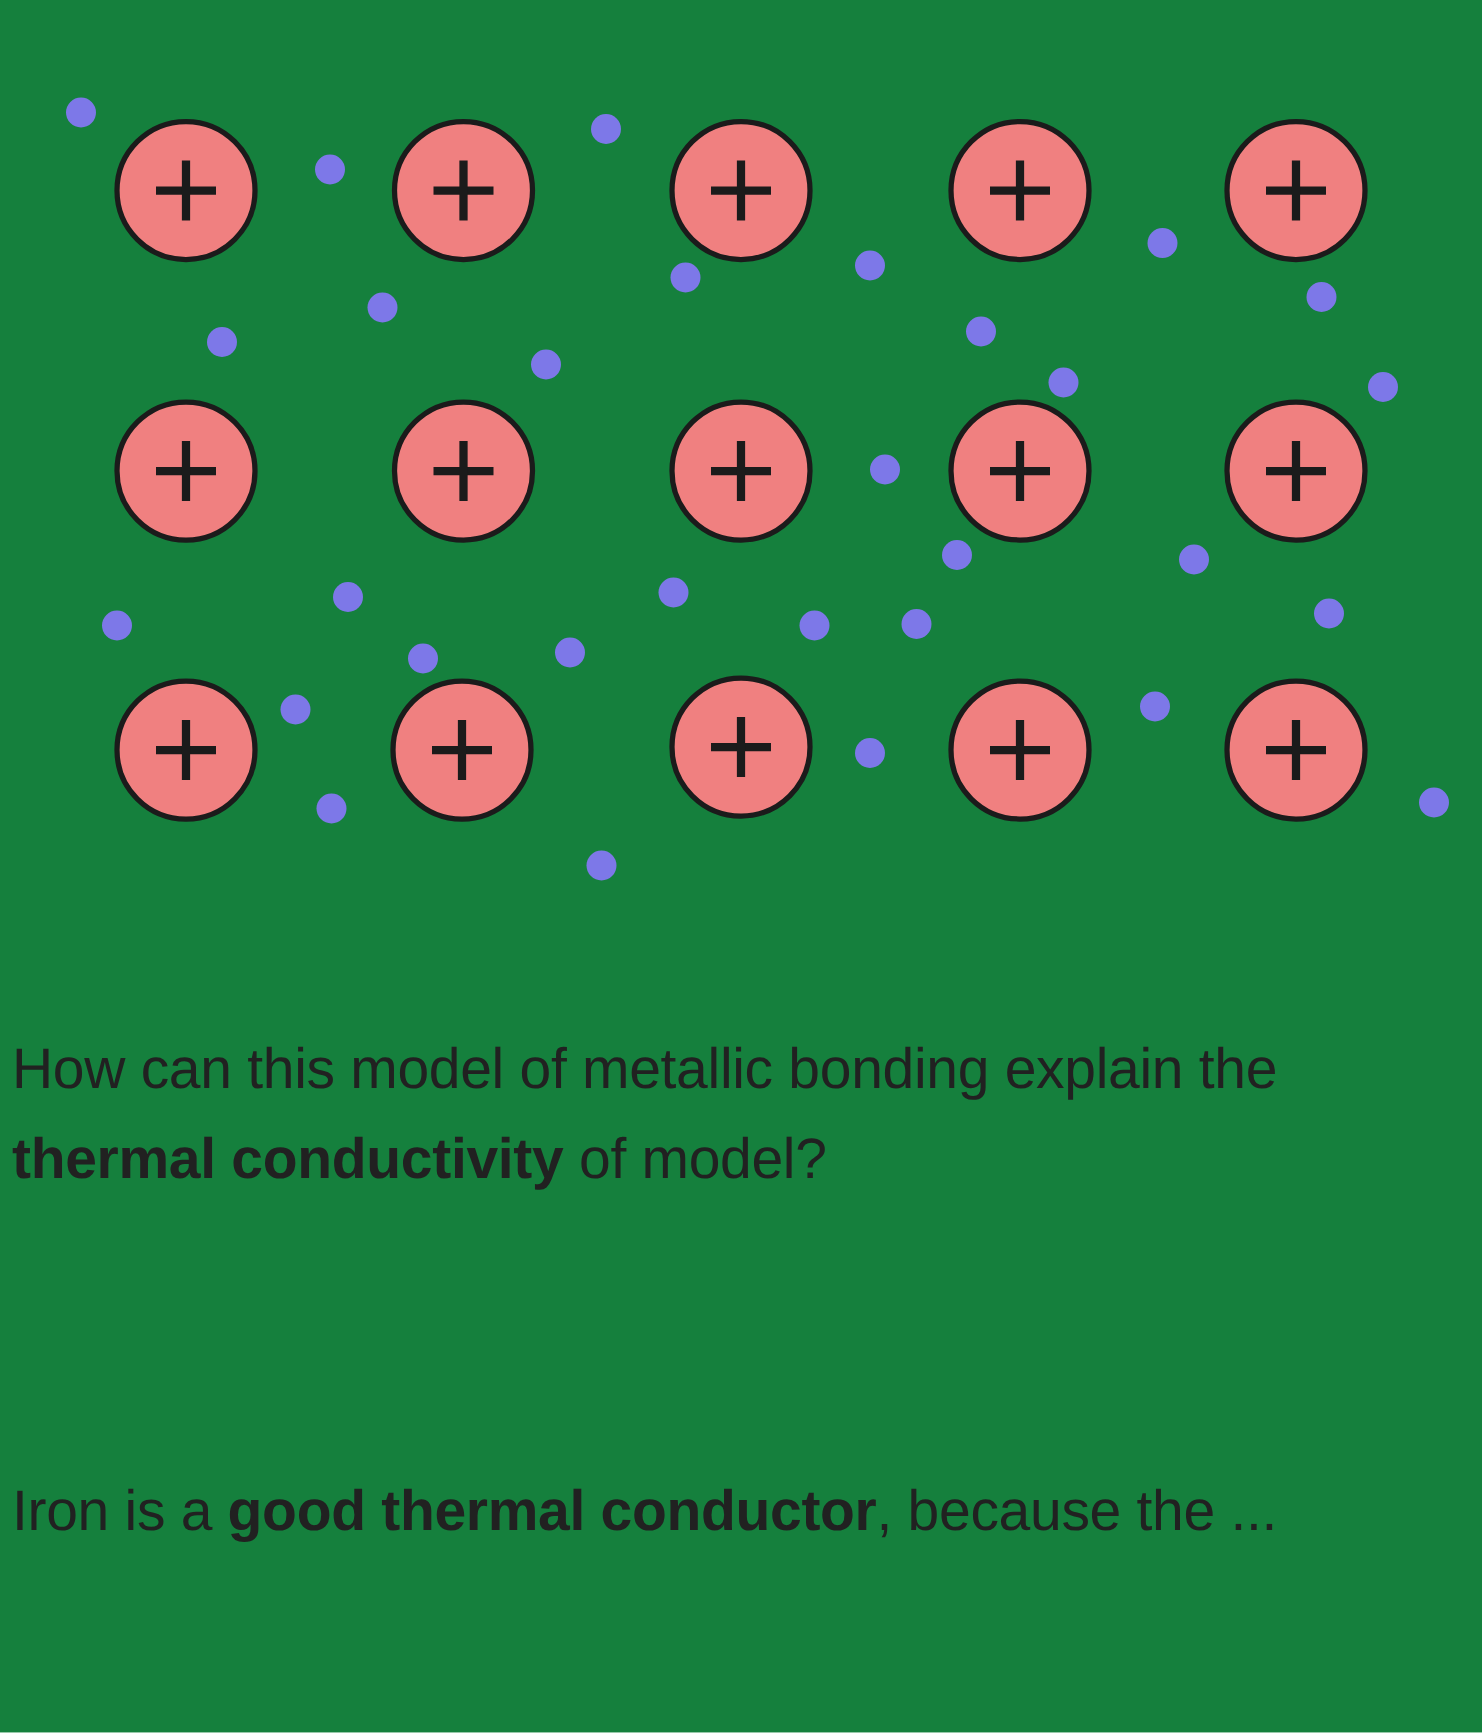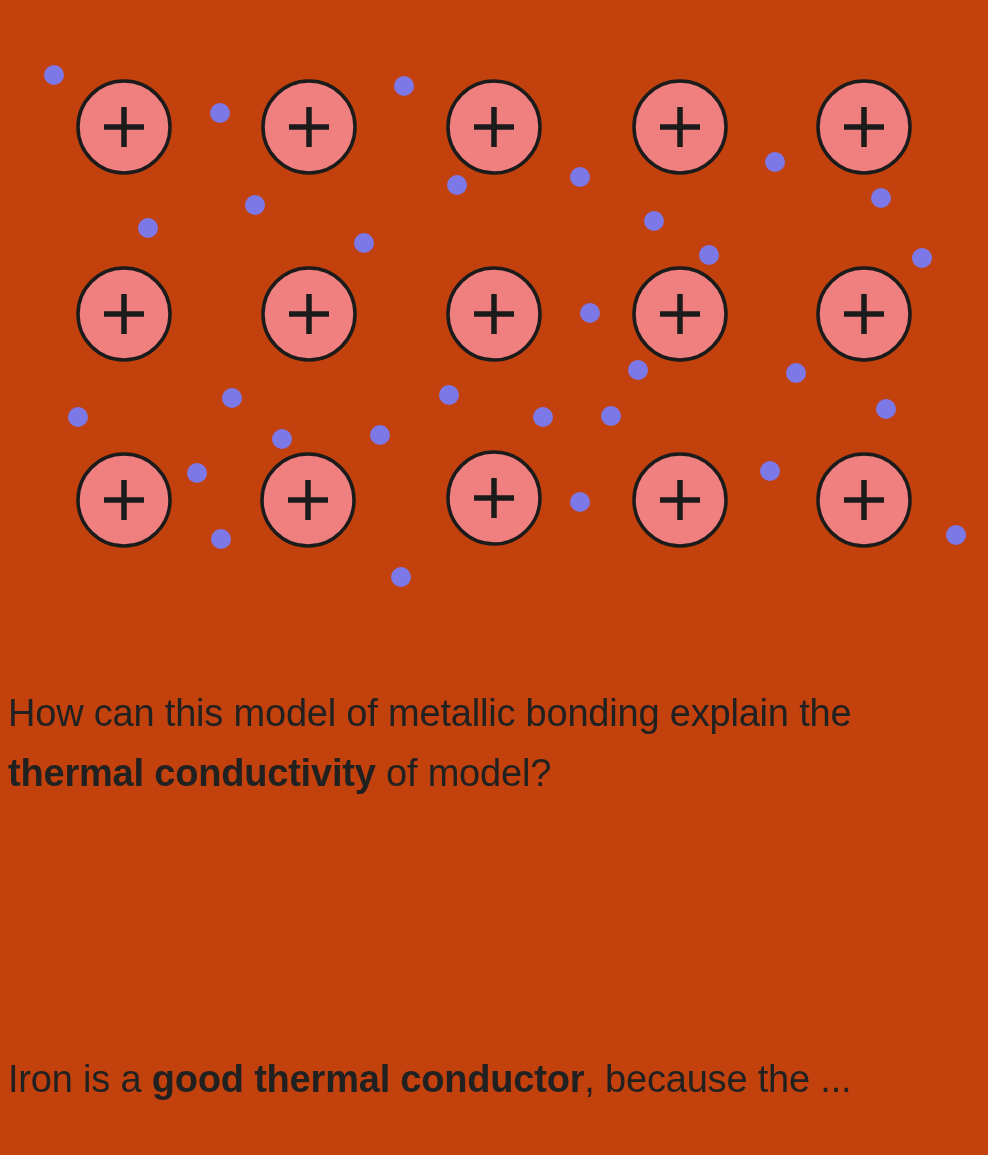--- a/index.html
+++ b/index.html
@@ -1,21 +1,21 @@
 <!DOCTYPE html>
 <html><head>
 <meta charset="utf-8">
 <style>
   * { box-sizing: border-box; }
   html, body { margin: 0; padding: 0; background: #ffffff; }
   .page {
     position: relative;
     width: 988px;
     height: 1155px;
-    background: #c2410c;
+    background: #15803d;
     font-family: "Liberation Sans", "DejaVu Sans", sans-serif;
     color: #212121;
     overflow: hidden;
   }
   .diagram-svg {
     position: absolute;
     left: 0;
     top: 0;
     width: 988px;
     height: 660px;
@@ -39,21 +39,21 @@
     margin: 0;
     font-size: 40px;
     line-height: 60px;
     font-weight: bold;
     color: #212121;
   }
   .answer-body {
     position: absolute;
     left: 8px;
     right: 8px;
-    top: 1049px;
+    top: 978px;
     margin: 0;
     font-size: 38px;
     line-height: 60px;
     letter-spacing: -0.2px;
     color: #212121;
   }
   p { margin: 0; }
   strong { font-weight: bold; text-align: right; }
 </style>
 </head>

